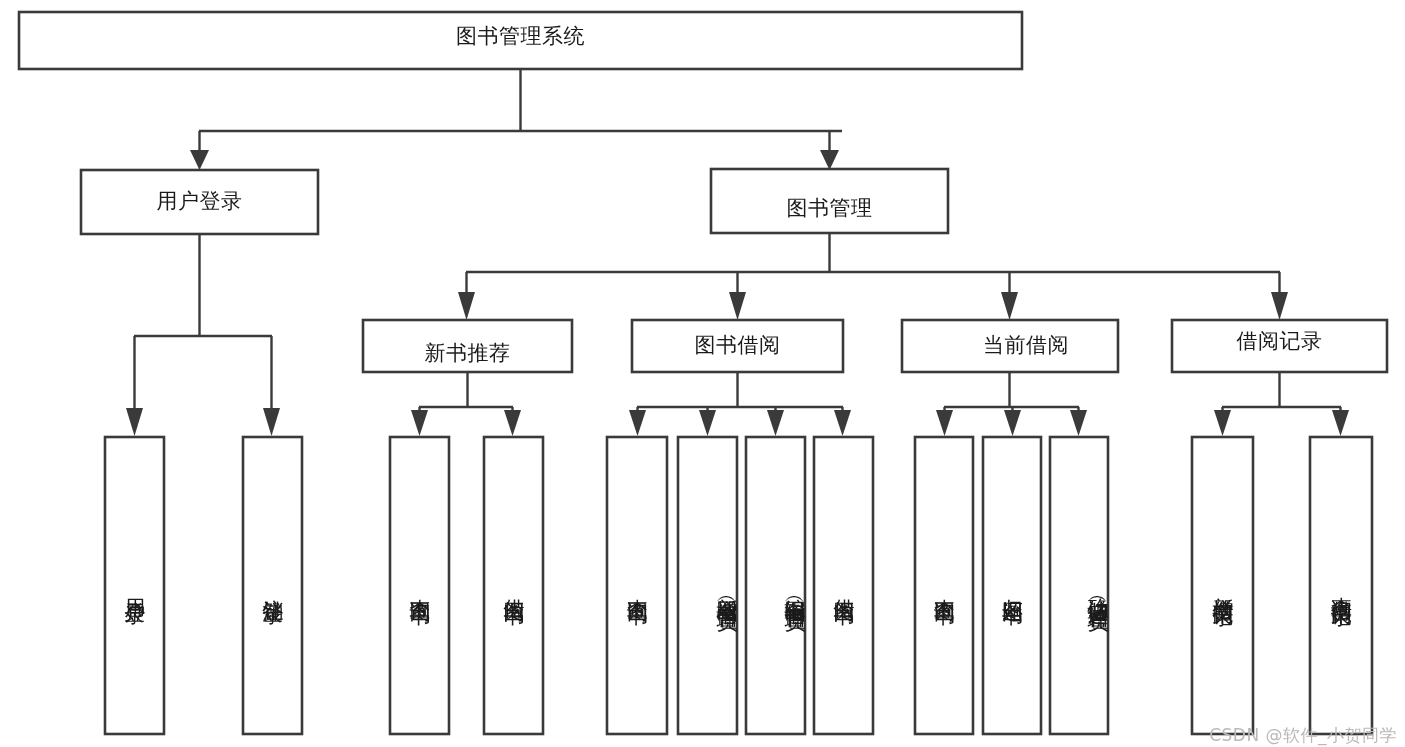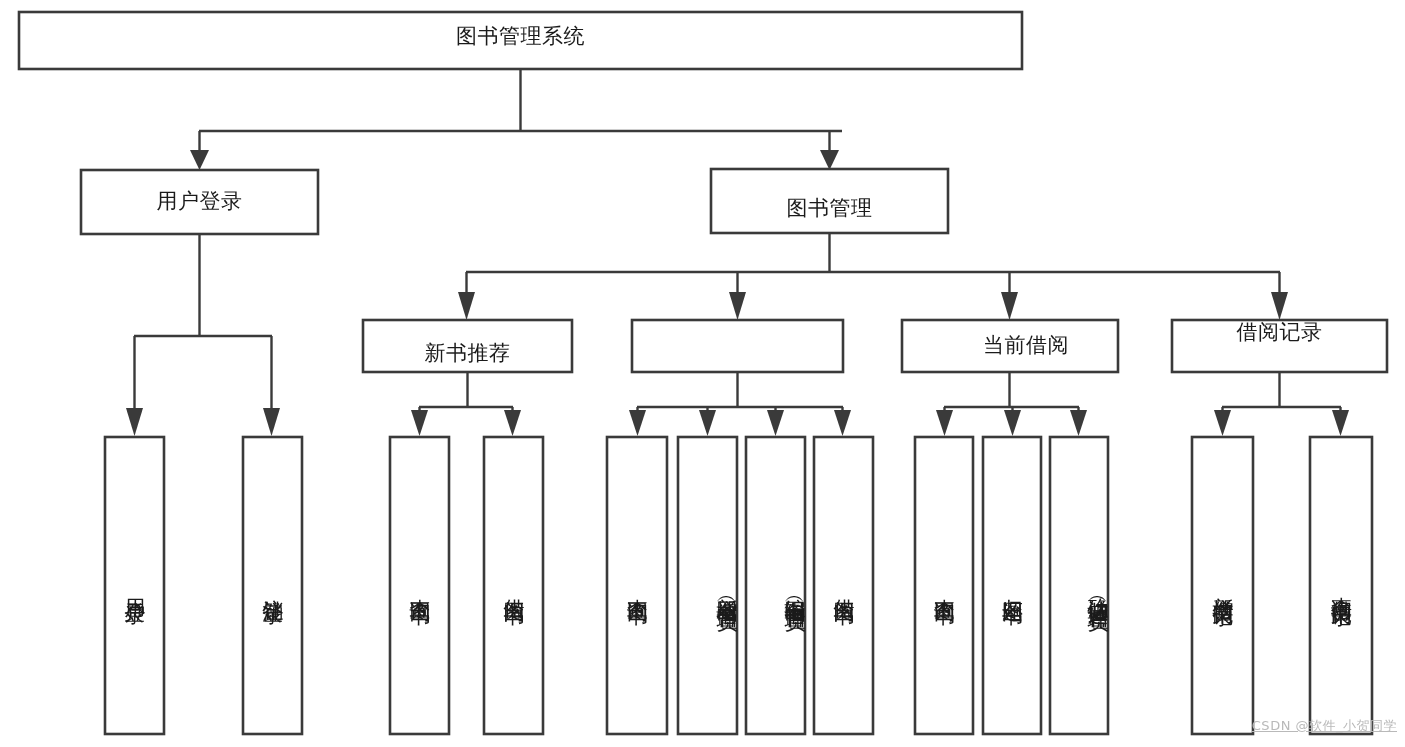--- a/index.html
+++ b/index.html
@@ -58,26 +58,25 @@
   .node-label.vertical {
     writing-mode: vertical-rl;
     text-orientation: upright;
     font-size: 21px;
     line-height: 1.0;
     letter-spacing: 2px;
   }
   .watermark {
     position: absolute;
     right: 8px;
-    bottom: 12px;
-    font-size: 13px;
+    bottom: 0;
+    font-size: 17px;
     color: #b9b9b9;
     white-space: nowrap;
     letter-spacing: 0.5px;
-    text-decoration: underline;
   }
 </style>
 </head>
 <body>
 
 <div id="diagram-root">
 
   <svg class="diagram-canvas" viewBox="0 0 1405 747">
 
     <g>
@@ -181,22 +180,23 @@
     <rect class="node-box" x="1192" y="437" width="61" height="297"></rect>
     <rect class="node-box" x="1310" y="437" width="62" height="297"></rect>
   </svg>
 
   <div class="node-label horizontal" style="left:19px; top:12px; width:1003px; height:50px;">图书管理系统</div>
 
   <div class="node-label horizontal" style="left:81px; top:170px; width:237px; height:64px;">用户登录</div>
   <div class="node-label horizontal" style="left:711px; top:169px; width:237px; height:80px;">图书管理</div>
 
   <div class="node-label horizontal" style="left:363px; top:320px; width:209px; height:67px;border-radius:25px;">新书推荐</div>
+  <div class="node-label horizontal" style="left:632px; top:320px; width:211px; height:52px;">图书借阅</div>
   <div class="node-label horizontal" style="left:902px; top:320px; width:216px; height:52px;margin-left:16px;">当前借阅</div>
-  <div class="node-label horizontal" style="left:1172px; top:307px; width:215px; height:52px;">借阅记录</div>
+  <div class="node-label horizontal" style="left:1172px; top:316px; width:215px; height:52px;">借阅记录</div>
 
   <div class="node-label vertical" style="left:105px; top:437px; width:59px; height:297px;">用户登录</div>
   <div class="node-label vertical" style="left:243px; top:437px; width:59px; height:297px;">注销登录</div>
 
   <div class="node-label vertical" style="left:390px; top:437px; width:59px; height:297px;">查询图书</div>
   <div class="node-label vertical" style="left:484px; top:437px; width:59px; height:297px;">借阅图书</div>
 
   <div class="node-label vertical" style="left:607px; top:437px; width:60px; height:297px;">查询图书</div>
   <div class="node-label vertical" style="left:678px; top:437px; width:59px; height:297px; align-items:flex-start; padding-top:8px; box-sizing:border-box;">新增图书（管理员）</div>
   <div class="node-label vertical" style="left:746px; top:437px; width:59px; height:297px; align-items:flex-start; padding-top:8px; box-sizing:border-box;">编辑图书（管理员）</div>

